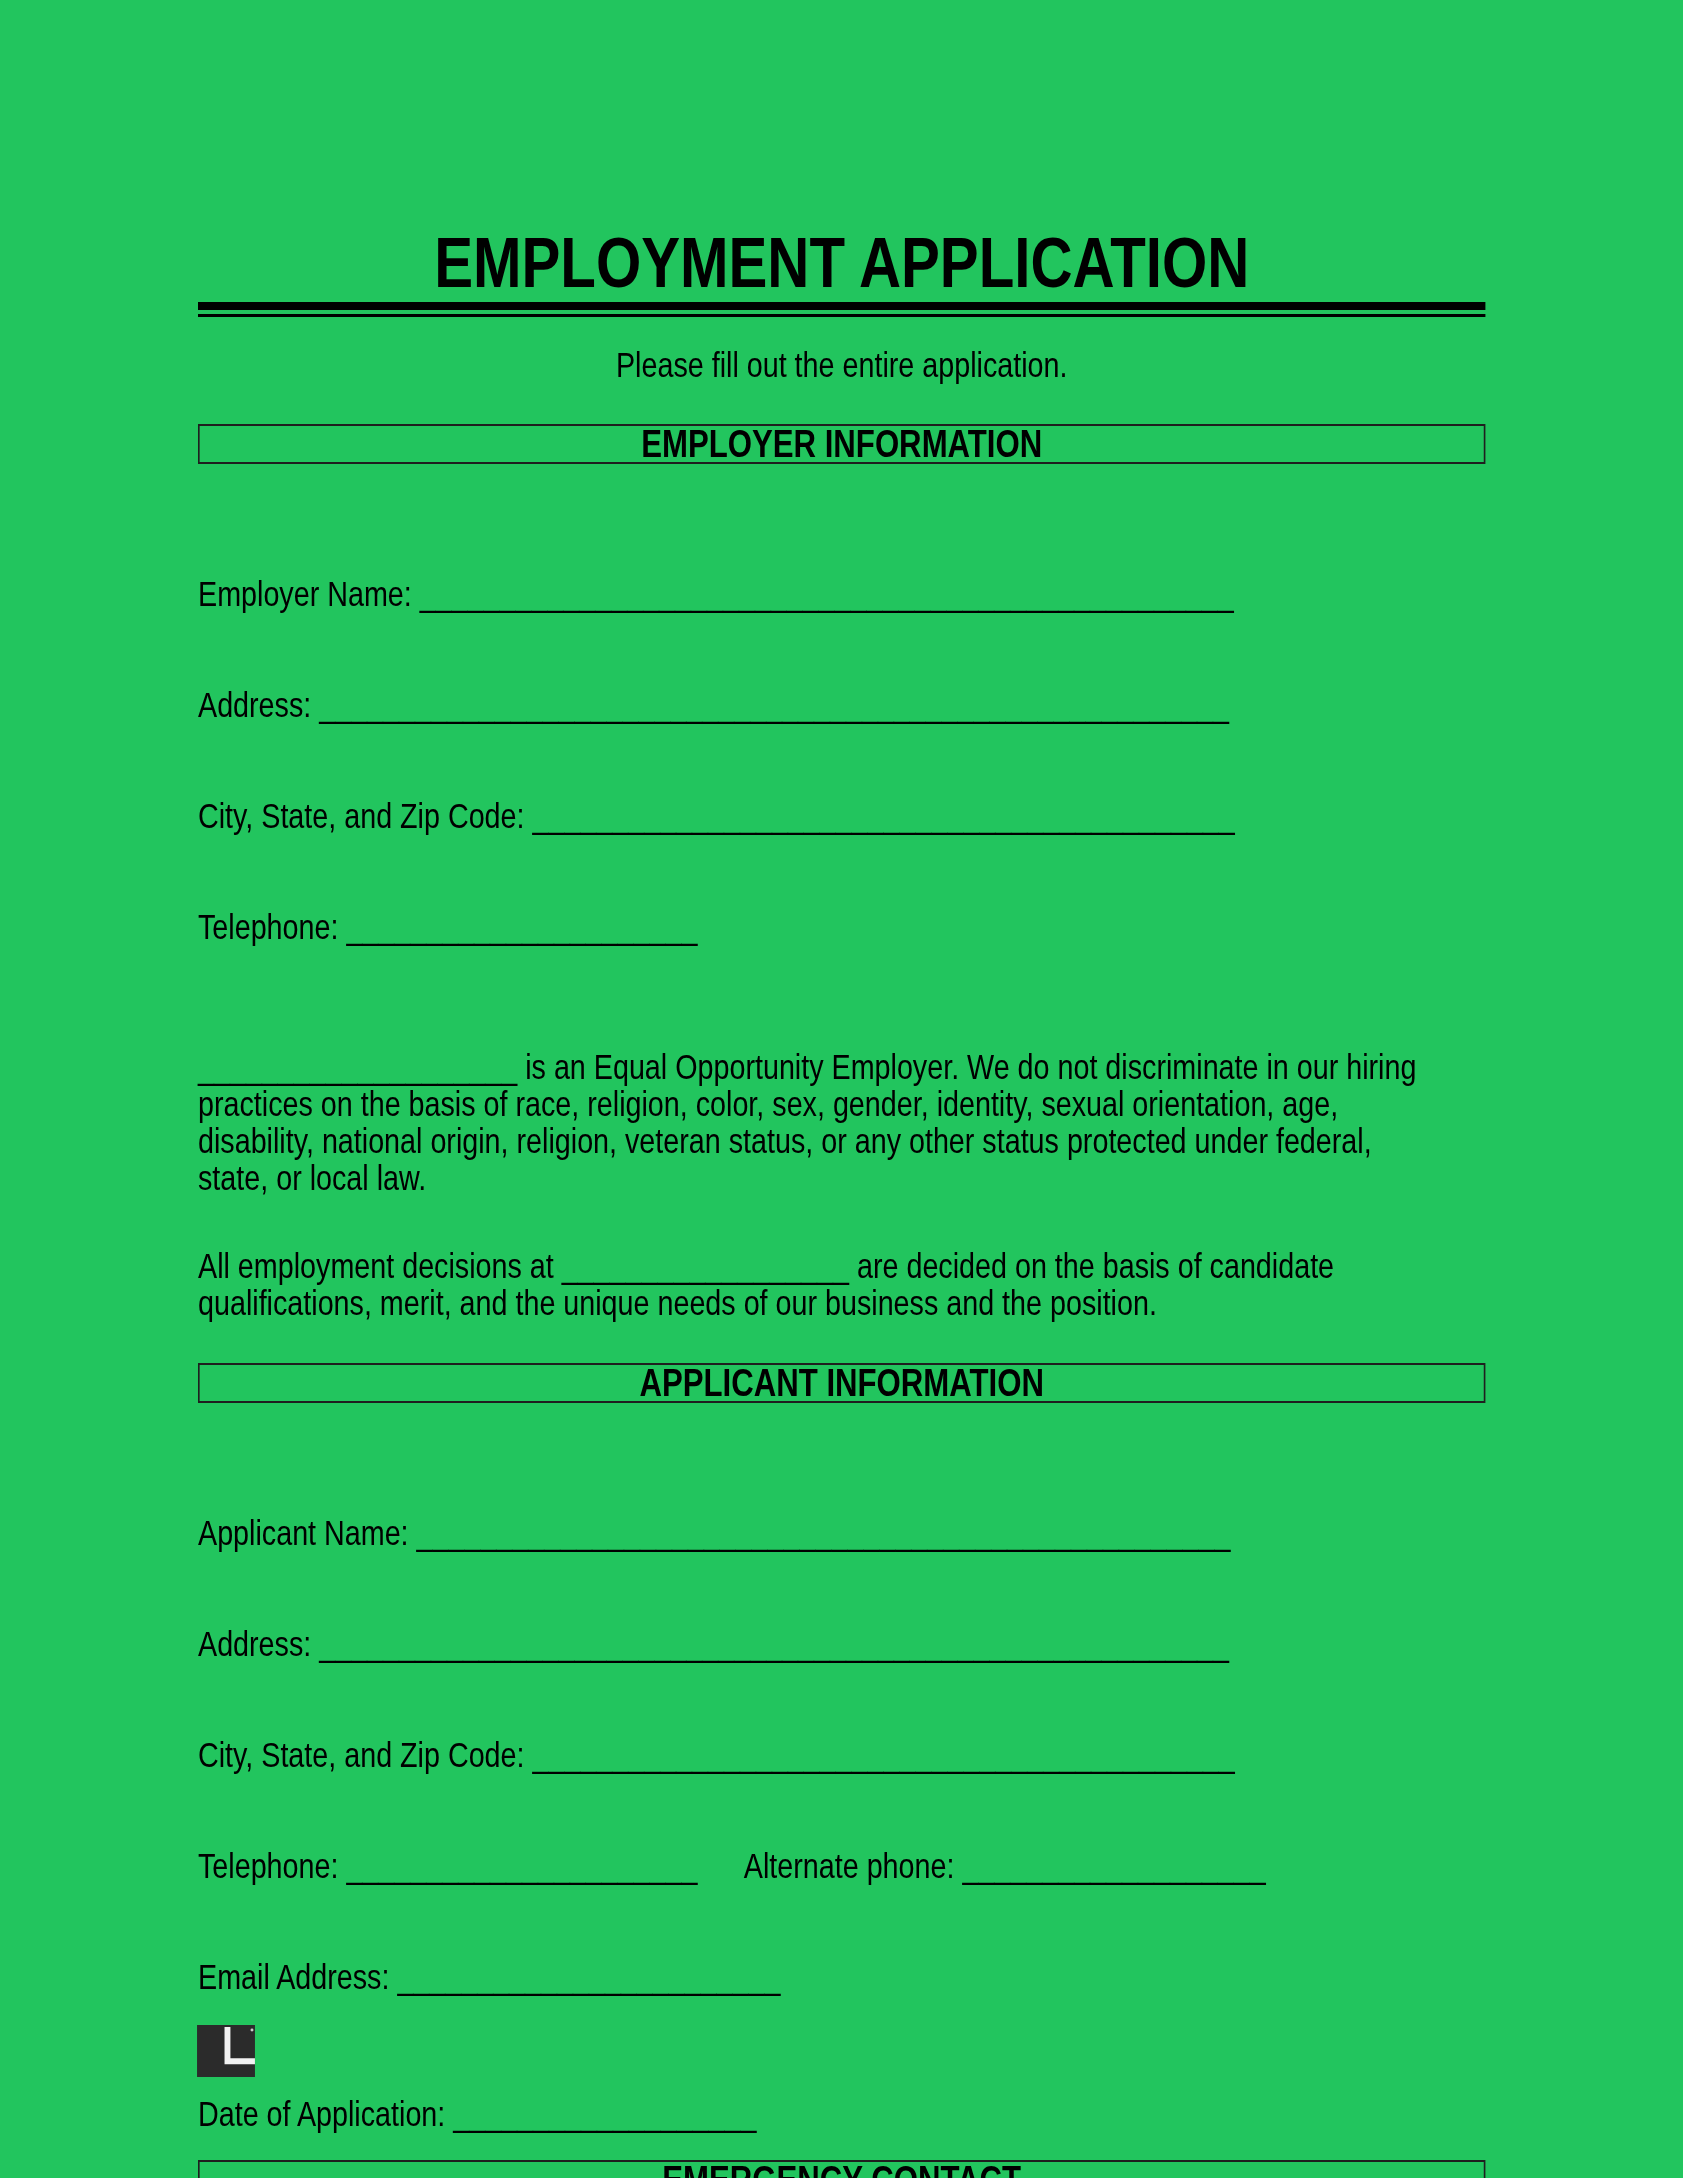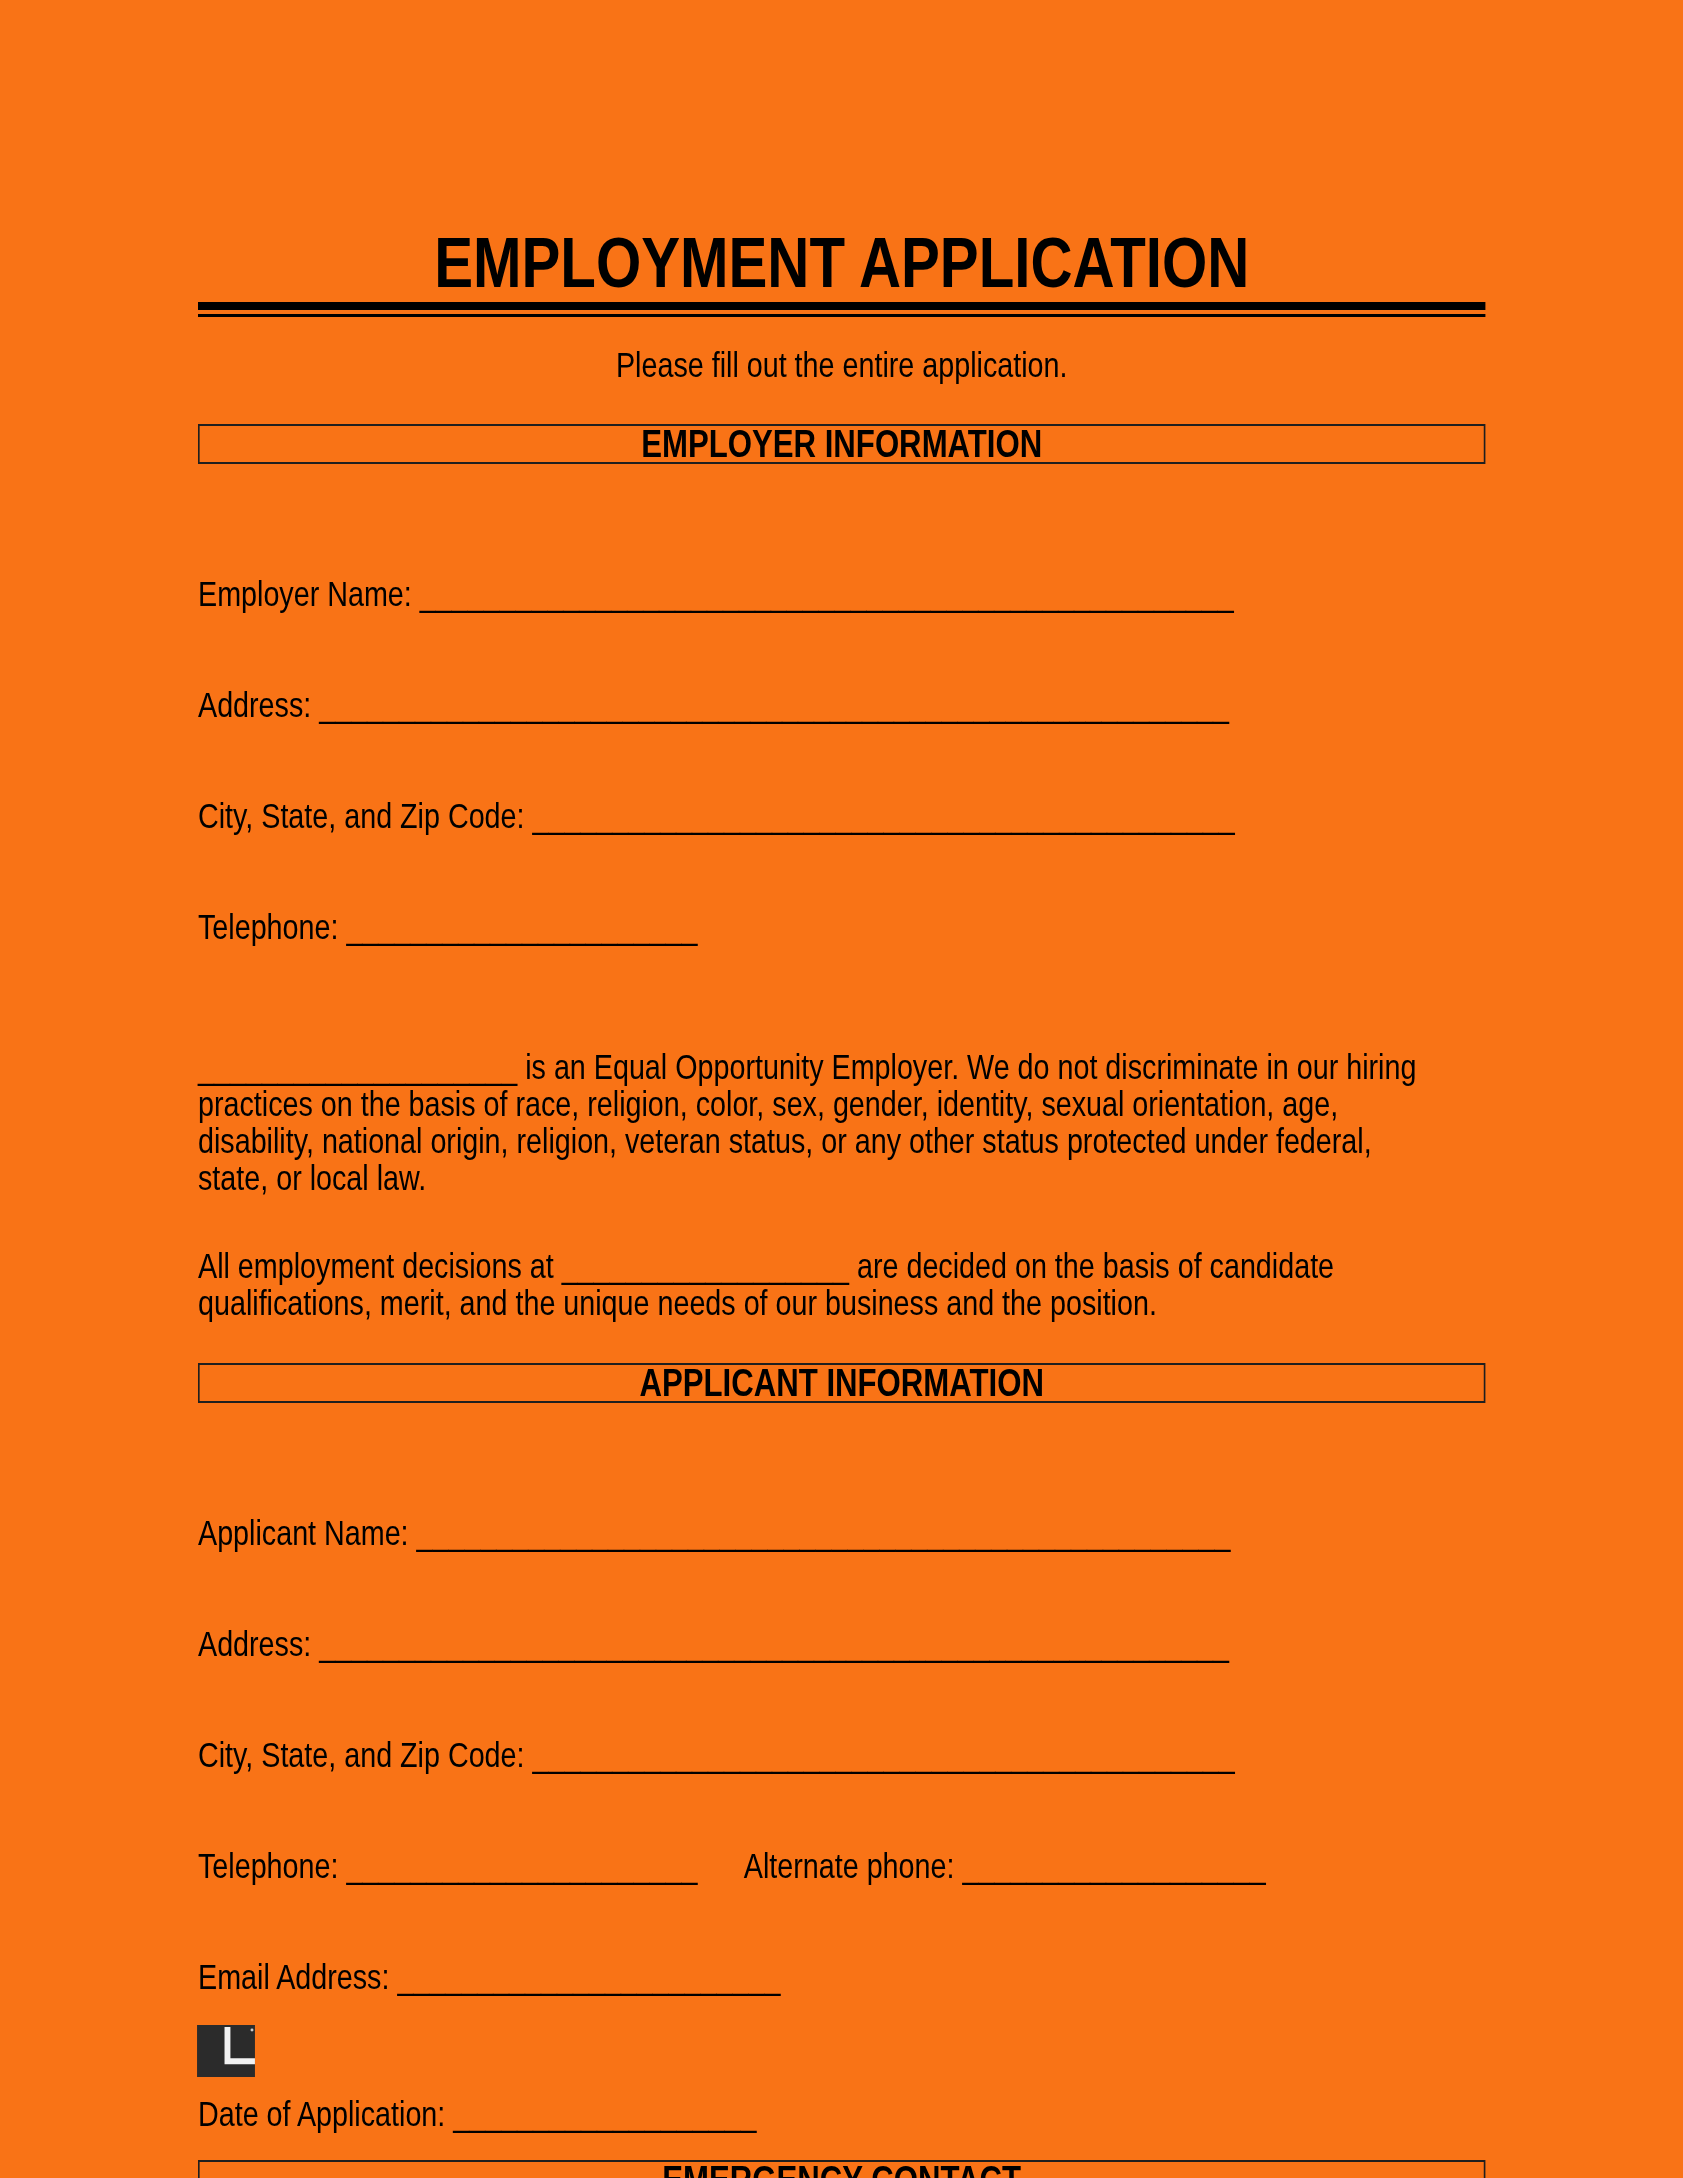--- a/index.html
+++ b/index.html
@@ -4,21 +4,21 @@
 <style>
   html, body {
     margin: 0;
     padding: 0;
     background: #ffffff;
   }
   .page {
     position: relative;
     width: 1683px;
     height: 2178px;
-    background: #f97316;
+    background: #22c55e;
     overflow: hidden;
     font-family: "Liberation Sans", "DejaVu Sans", sans-serif;
     color: #000000;
   }
   
   .content {
     position: absolute;
     left: 198px;
     top: 0;
     width: 1570px;

